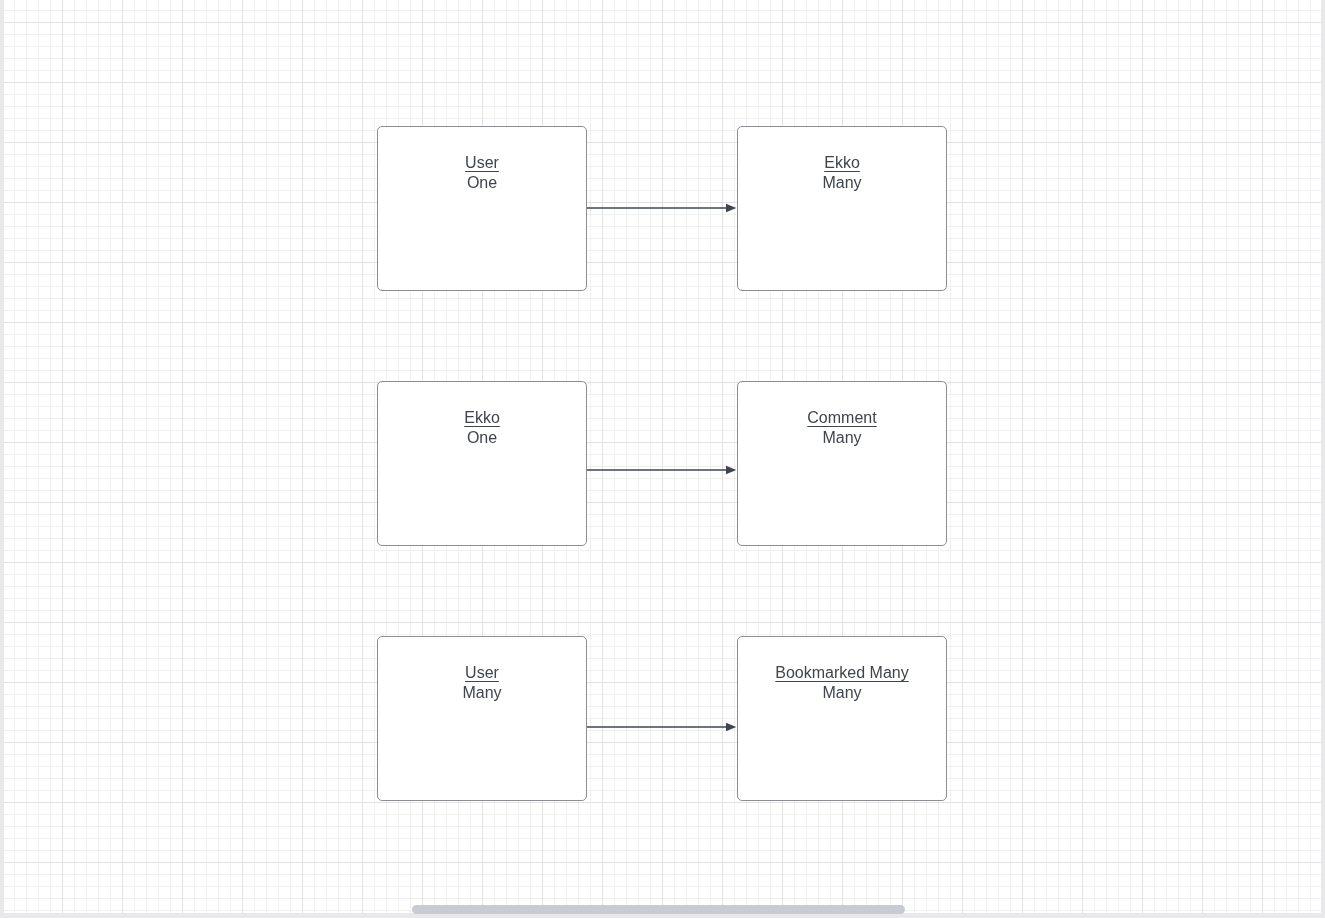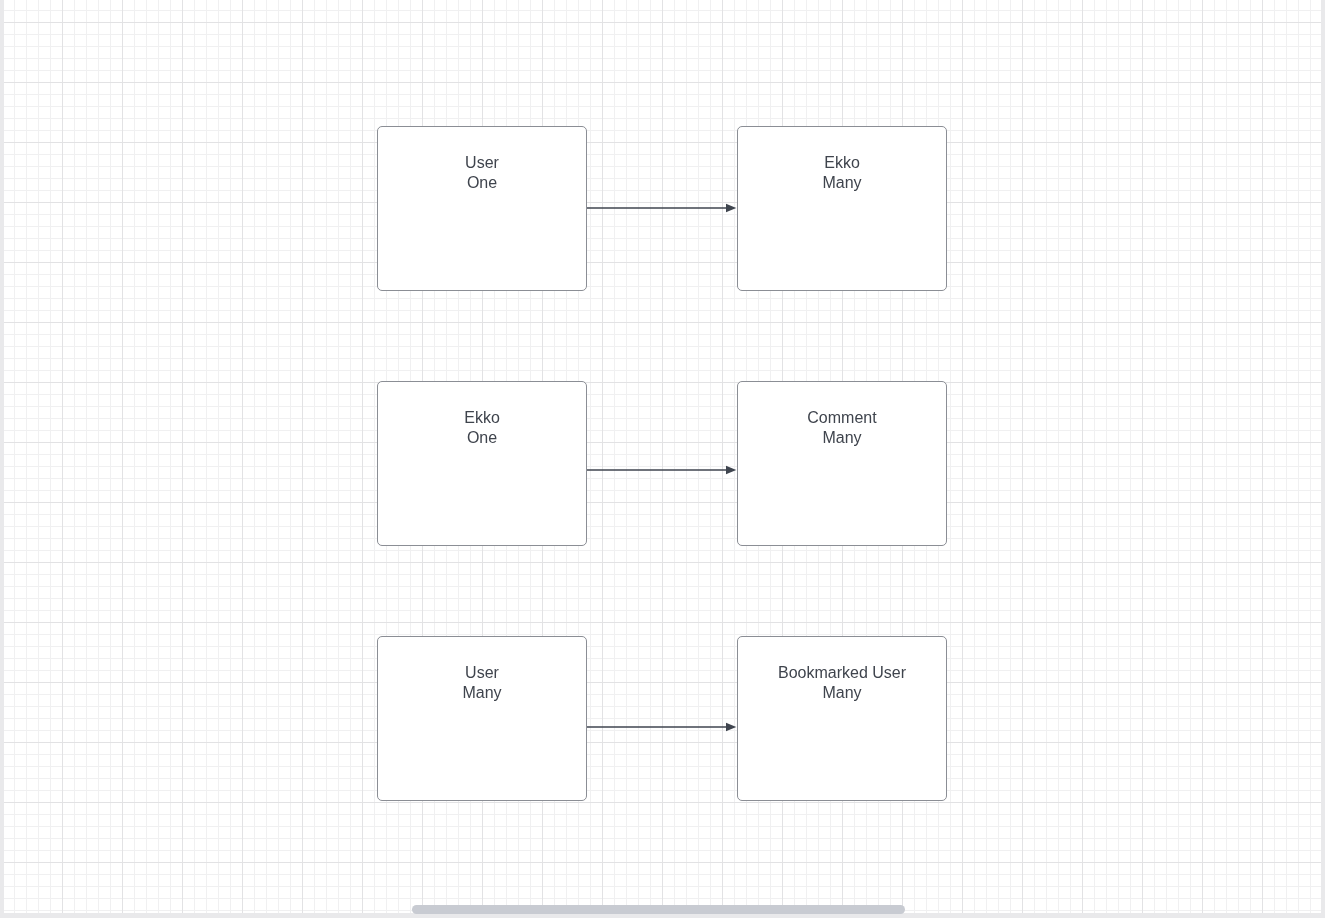--- a/index.html
+++ b/index.html
@@ -43,20 +43,21 @@
     display: flex;
     flex-direction: column;
     align-items: center;
     padding-top: 26px;
     cursor: default;
   }
   .entity .title {
     font-size: 16px;
     line-height: 20px;
     color: var(--text, #3f444d);
+    text-decoration: underline;
     text-underline-offset: 3px;
     white-space: nowrap;
   }
   .entity .cardinality {
     font-size: 16px;
     line-height: 20px;
     color: var(--text, #3f444d);
     white-space: nowrap;
   }
   .col-left  { left: 377px; }
@@ -115,21 +116,21 @@
   <svg class="arrow arrow-1" viewBox="0 0 150 12" xmlns="http://www.w3.org/2000/svg">
     <line x1="0" y1="6" x2="140" y2="6" stroke="#3f454f" stroke-width="1.4"></line>
     <polygon points="139,1.8 149.3,6 139,10.2" fill="#3f454f"></polygon>
   </svg>
 
   <div class="entity col-left row-2">
     <span class="title">User</span>
     <span class="cardinality">Many</span>
   </div>
   <div class="entity col-right row-2">
-    <span class="title">Bookmarked User</span>
+    <span class="title">Bookmarked Many</span>
     <span class="cardinality">Many</span>
   </div>
   <svg class="arrow arrow-2" viewBox="0 0 150 12" xmlns="http://www.w3.org/2000/svg">
     <line x1="0" y1="6" x2="140" y2="6" stroke="#3f454f" stroke-width="1.4"></line>
     <polygon points="139,1.8 149.3,6 139,10.2" fill="#3f454f"></polygon>
   </svg>
 
   <div class="gutter gutter-left"></div>
   <div class="gutter gutter-right"></div>
   <div class="gutter gutter-bottom"></div>

